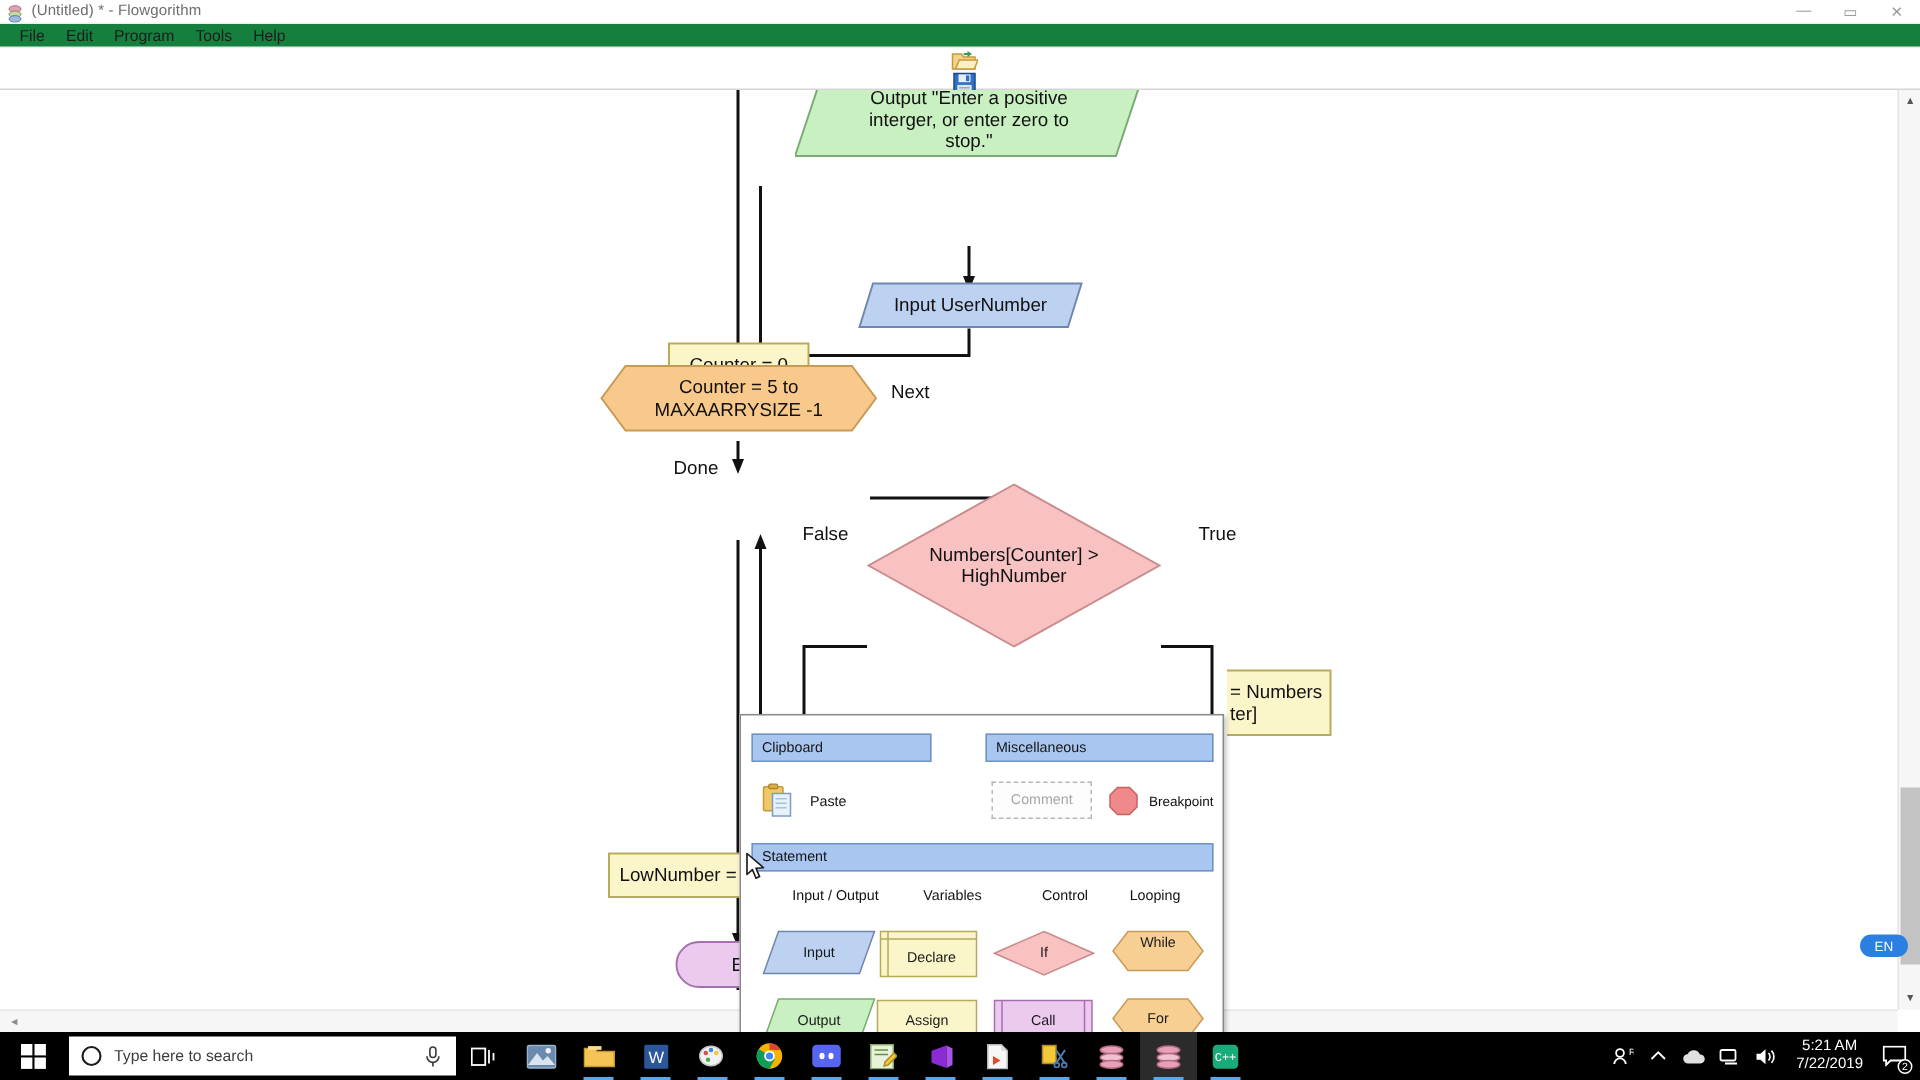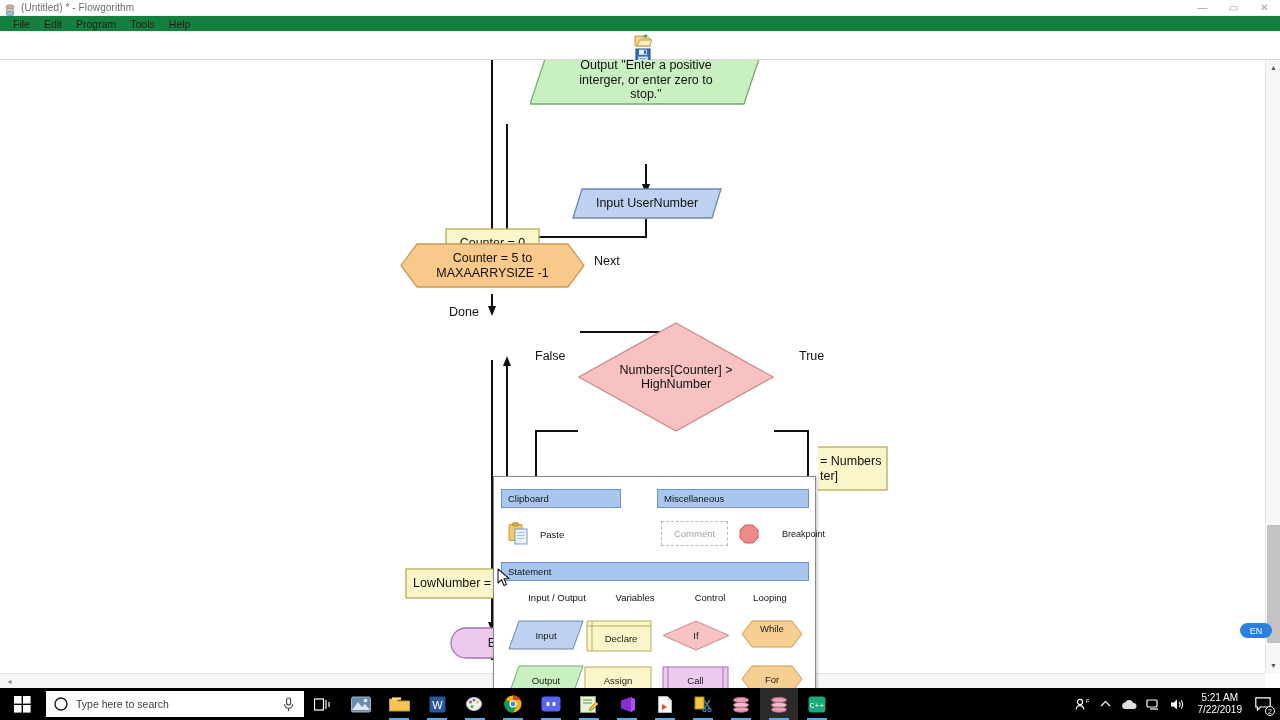--- a/index.html
+++ b/index.html
@@ -459,21 +459,21 @@
       </span>
       <span style="font-size:9.5px;color:#111;margin-left:10px;">Paste</span>
     </div>
 
     <div style="position:absolute; left:167px; top:44px; width:67px; height:25px;
                 border:1px dashed #b8b8b8; background:#fdfdfd; display:flex;
                 align-items:center; justify-content:center;">
       <span style="font-size:9.5px;color:#a6a6a6;">Comment</span>
     </div>
 
-    <div style="position:absolute; left:245px; top:44px; width:72px; height:25px; display:flex; align-items:center;gap:16px;">
+    <div style="position:absolute; left:245px; top:44px; width:72px; height:25px; display:flex; align-items:center;">
       <span style="width:20px;height:20px;">
         <svg width="20" height="20" viewBox="0 0 20 20">
           <polygon points="6,1 14,1 19,6 19,14 14,19 6,19 1,14 1,6" fill="#f08a8a" stroke="#c96060" stroke-width="1"></polygon>
         </svg>
       </span>
       <span style="font-size:9px;color:#111;margin-left:7px;">Breakpoint</span>
     </div>
 
     <div class="pal-header" style="left:7px; top:85px; width:308px;">
       <span>Statement</span>

